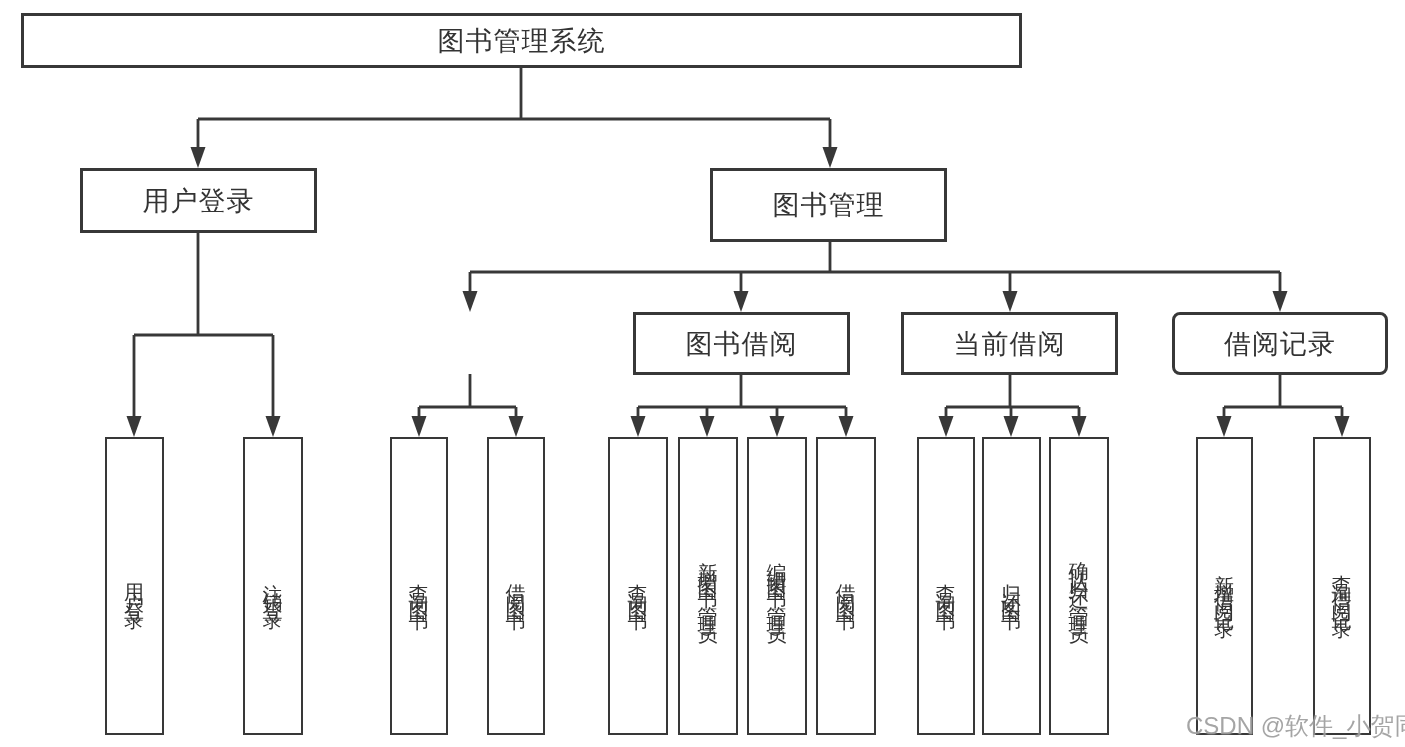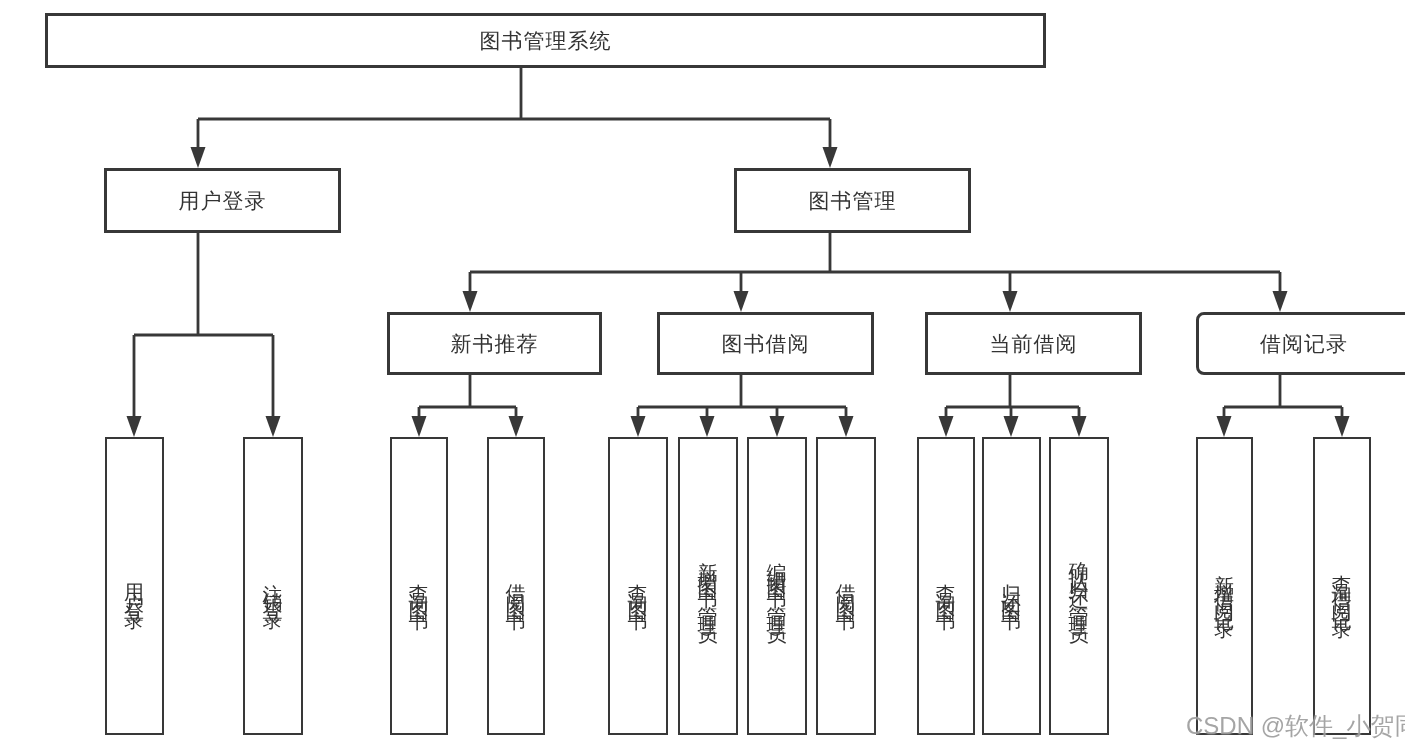--- a/index.html
+++ b/index.html
@@ -8,21 +8,21 @@
     font-family:"Liberation Sans","DejaVu Sans",sans-serif;color:#333333;overflow:hidden;
   }
   .connectors{position:absolute;left:0;top:0;z-index:1;}
   .connectors path{stroke:#383838;stroke-width:2.8;fill:none;}
   .connectors polygon{fill:#383838;stroke:none;}
   .box{
     position:absolute;background:#ffffff;box-sizing:border-box;
     border:3px solid #383838;display:flex;align-items:center;justify-content:center;
     z-index:2;
   }
-  .hbox{font-size:21px;letter-spacing:1px;margin-left:24px;}
+  .hbox{font-size:27px;letter-spacing:1px;}
   .vbox{border-width:2.5px;}
   .vtext{
     writing-mode:vertical-rl;text-orientation:mixed;
     font-size:20px;line-height:1;letter-spacing:9px;white-space:nowrap;
   }
   .watermark{
     position:absolute;left:1186px;top:710px;z-index:5;white-space:nowrap;
     font-size:24px;color:rgba(145,145,145,0.82);
     text-shadow:0 0 2px rgba(255,255,255,0.85);
   }
@@ -71,23 +71,22 @@
     <g>
       <path d="M1280 374V407 M1224 407H1342 M1224 407V418 M1342 407V418"></path>
       <polygon points="1216.5,416 1231.5,416 1224,437"></polygon>
       <polygon points="1334.5,416 1349.5,416 1342,437"></polygon>
     </g>
   </svg>
 
   <div class="box hbox" style="left:21px;top:13px;width:1001px;height:55px;">图书管理系统</div>
 
   <div class="box hbox" style="left:80px;top:168px;width:237px;height:65px;">用户登录</div>
-  <div class="box hbox" style="left:710px;top:168px;width:237px;height:65px;">图书管理</div>
+  <div class="box hbox" style="left:710px;top:168px;width:237px;height:74px;">图书管理</div>
 
-  <div class="box hbox" style="left:363px;top:312px;width:215px;height:63px;">新书推荐</div>
   <div class="box hbox" style="left:901px;top:312px;width:217px;height:63px;">当前借阅</div>
   <div class="box hbox" style="left:633px;top:312px;width:217px;height:63px;">图书借阅</div>
   <div class="box hbox" style="left:1172px;top:312px;width:216px;height:63px;border-radius:8px;">借阅记录</div>
 
   <div class="box vbox" style="left:105px;top:437px;width:59px;height:298px;">
     <span class="vtext">用户登录</span>
   </div>
   <div class="box vbox" style="left:243px;top:437px;width:60px;height:298px;">
     <span class="vtext">注销登录</span>
   </div>

